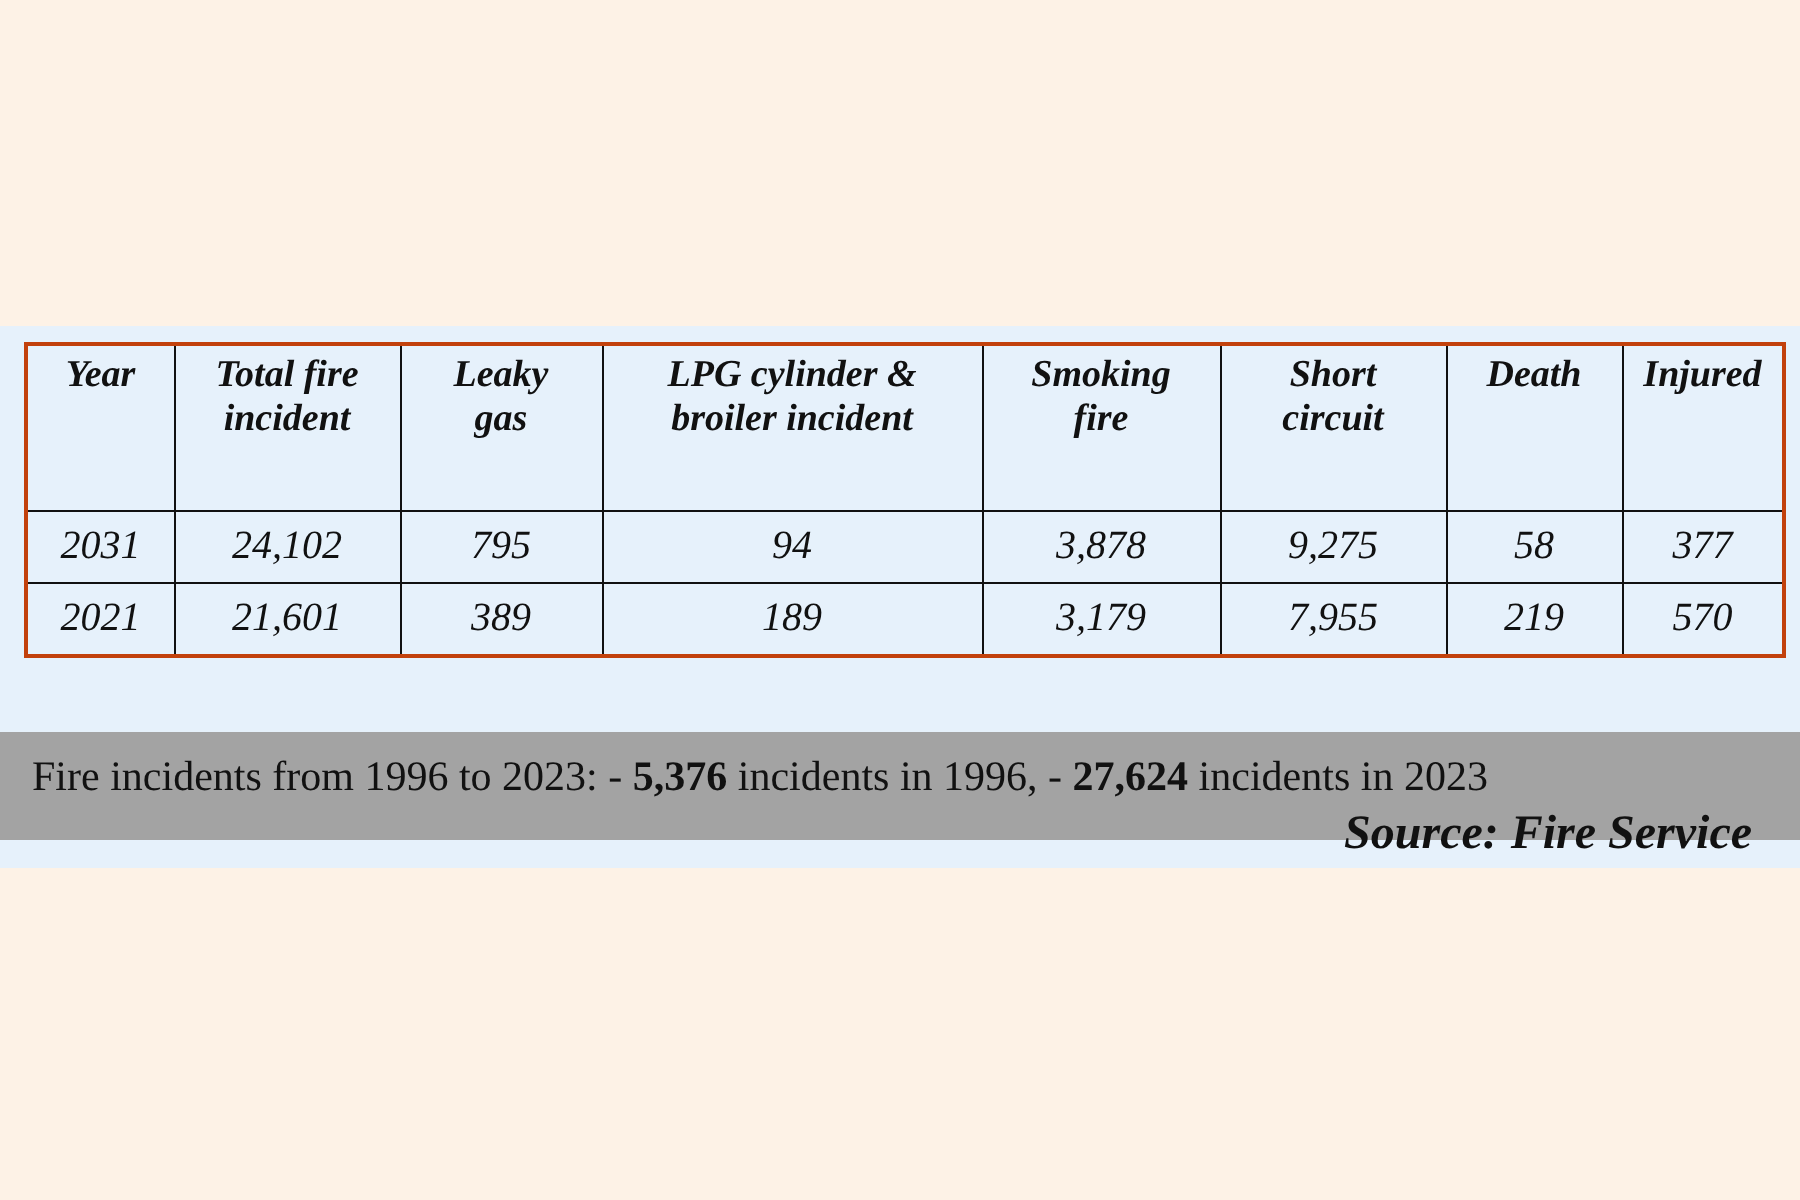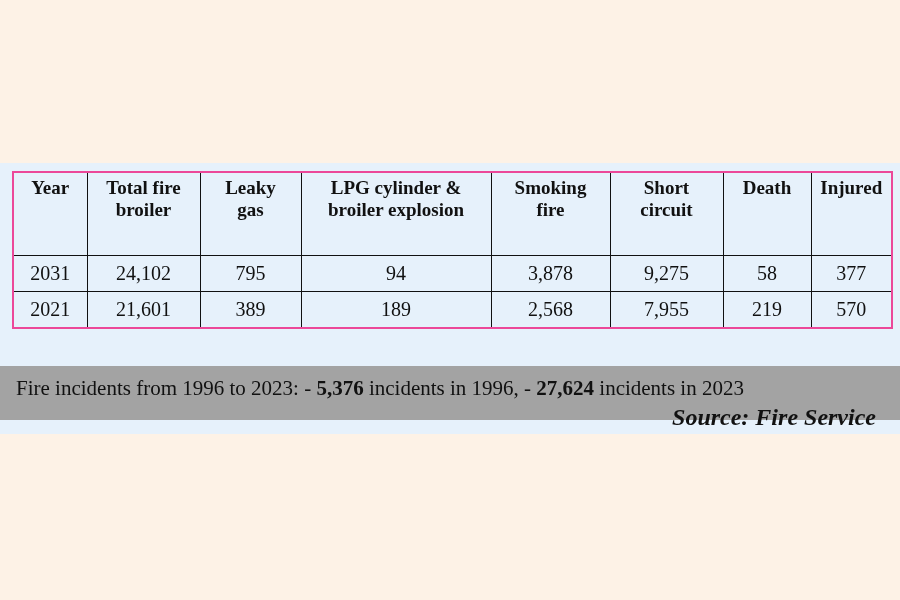--- a/index.html
+++ b/index.html
@@ -26,21 +26,22 @@
     .table-wrap {
       position: absolute;
       left: 12px;
       top: 8px;
       width: 879px;
     }
     table {
       border-collapse: collapse;
       width: 879px;
       table-layout: fixed;
-      border: 2px solid #ec4899;
+      border: 2px solid #c2410c;
+      font-style: italic;
     }
     th, td {
       border: 1.5px solid #111;
       text-align: center;
       padding: 0;
     }
     th {
       font-weight: bold;
       font-size: 19px;
       line-height: 22px;
@@ -92,23 +93,23 @@
         <col style="width:101px">
         <col style="width:190px">
         <col style="width:119px">
         <col style="width:113px">
         <col style="width:88px">
         <col style="width:81px">
       </colgroup>
       <thead>
         <tr>
           <th><span>Year</span><br><span></span></th>
-          <th><span>Total fire</span><br><span>broiler</span></th>
+          <th><span>Total fire</span><br><span>incident</span></th>
           <th><span>Leaky</span><br><span>gas</span></th>
-          <th><span>LPG cylinder &amp;</span><br><span>broiler explosion</span></th>
+          <th><span>LPG cylinder &amp;</span><br><span>broiler incident</span></th>
           <th><span>Smoking</span><br><span>fire</span></th>
           <th><span>Short</span><br><span>circuit</span></th>
           <th><span>Death</span><br><span></span></th>
           <th><span>Injured</span><br><span></span></th>
         </tr>
       </thead>
       <tbody>
         <tr>
           <td>2031</td>
           <td>24,102</td>
@@ -117,21 +118,21 @@
           <td>3,878</td>
           <td>9,275</td>
           <td>58</td>
           <td>377</td>
         </tr>
         <tr>
           <td>2021</td>
           <td>21,601</td>
           <td>389</td>
           <td>189</td>
-          <td>2,568</td>
+          <td>3,179</td>
           <td>7,955</td>
           <td>219</td>
           <td>570</td>
         </tr>
       </tbody>
     </table>
   </div>
 
   <div class="footer">
     <div class="footer-line"><span>Fire incidents from 1996 to 2023: - </span><b>5,376</b><span> incidents in 1996, - </span><b>27,624</b><span> incidents in 2023</span></div>

